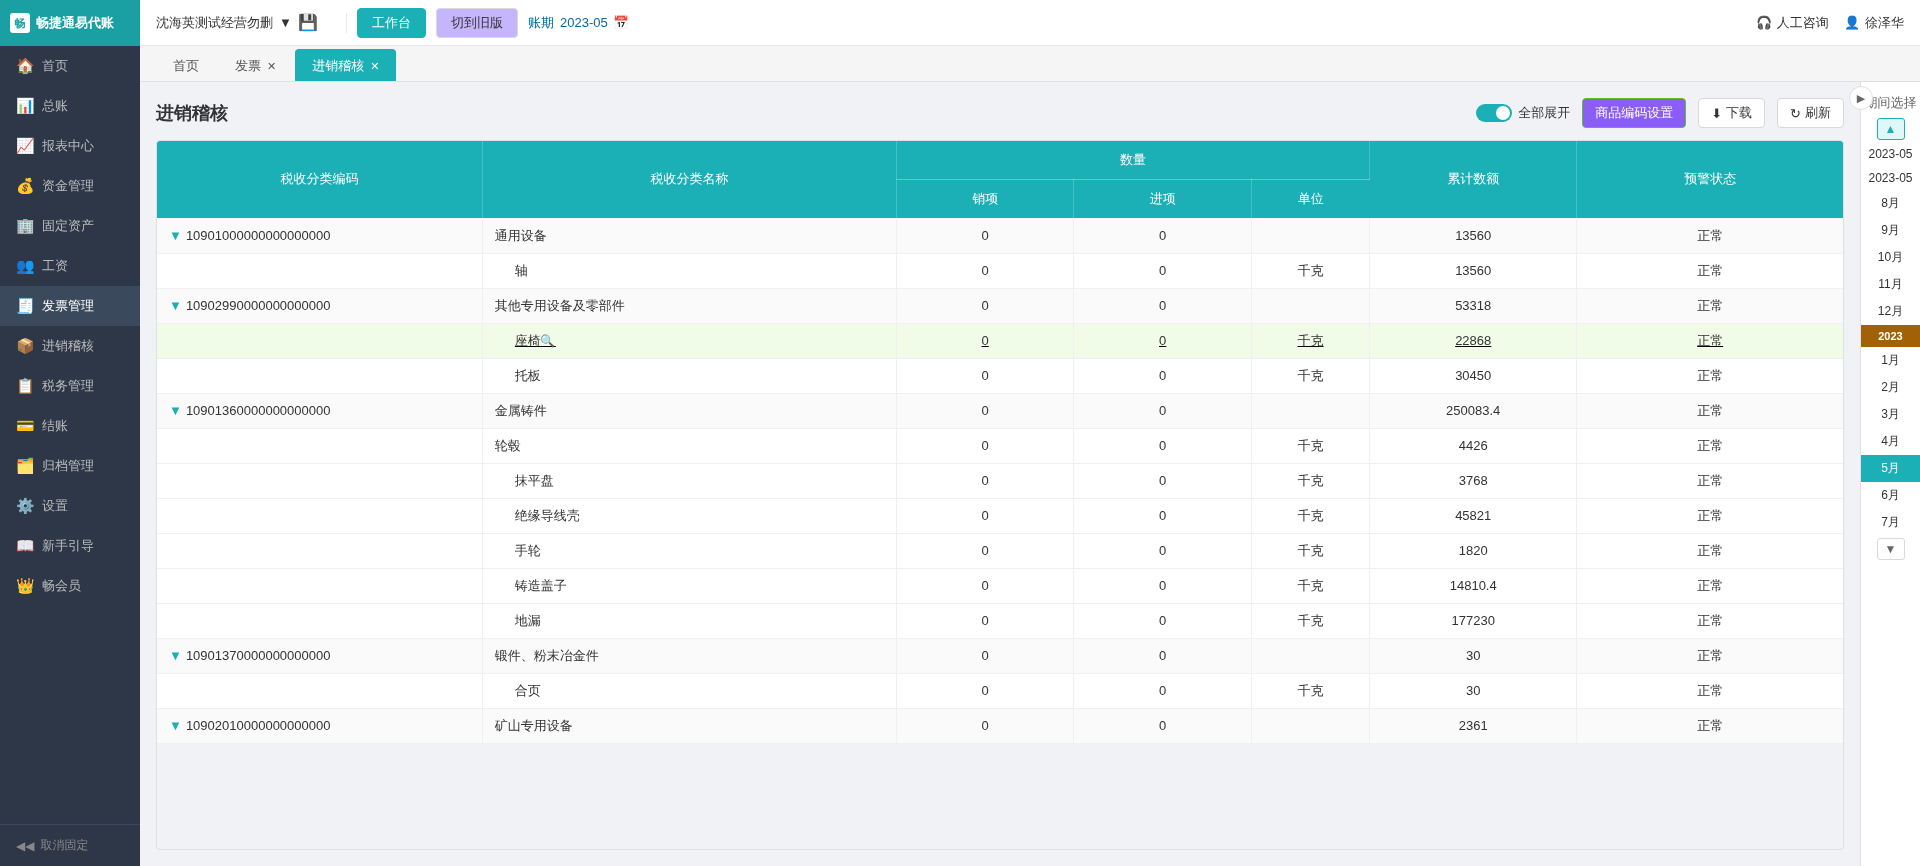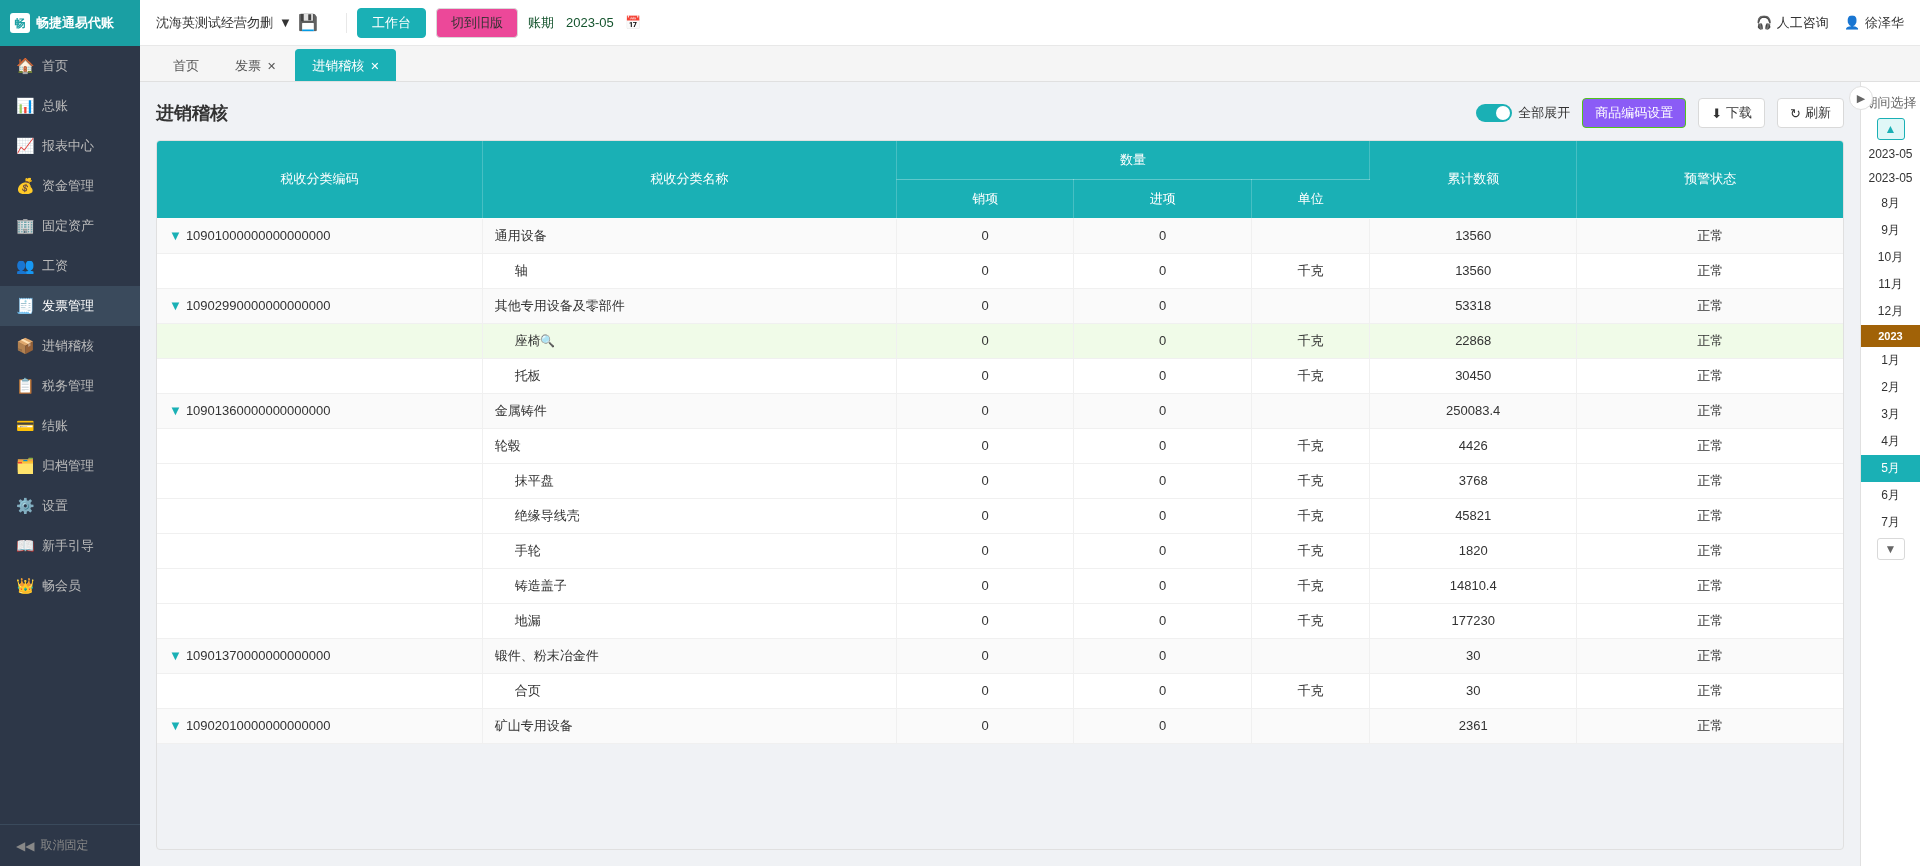--- a/index.html
+++ b/index.html
@@ -82,36 +82,36 @@
       font-size: 13px;
       cursor: pointer;
       min-width: 180px;
     }
     .topbar-company-name { font-weight: 500; }
     .topbar-divider { width: 1px; height: 20px; background: #e8e8e8; }
     .topbar-btn {
       padding: 5px 14px;
       border-radius: 4px;
       border: 1px solid #d9d9d9;
-      background: #ec4899;
+      background: #c4b5fd;
       cursor: pointer;
       font-size: 13px;
       color: #333;
     }
     .topbar-btn.primary {
       background: #1ab0b5;
       color: white;
       border-color: #1ab0b5;
     }
     .topbar-period {
       display: flex;
       align-items: center;
-      gap: 12px;
-      font-size: 13px;
-      color: #14532d;
+      gap: 6px;
+      font-size: 13px;
+      color: #0369a1;
     }
     .topbar-right {
       margin-left: auto;
       display: flex;
       align-items: center;
       gap: 16px;
       font-size: 13px;
       color: #333;
     }
     .topbar-right-item {
@@ -251,21 +251,21 @@
       border-right: 1px solid rgba(255,255,255,0.2);
       white-space: nowrap;
     }
     thead th:last-child { border-right: none; }
     .thead-group th {
       border-bottom: 1px solid rgba(255,255,255,0.3);
     }
     tbody tr {
       border-bottom: 1px solid #f0f0f0;
     }
-    tbody tr.highlighted { background: #f0fbe8; }
+    tbody tr.highlighted { background: #f0fbe8; text-decoration: underline; }
     tbody td {
       padding: 8px 12px;
       font-size: 13px;
       color: #333;
       text-align: center;
       border-right: 1px solid #f0f0f0;
     }
     tbody td:last-child { border-right: none; }
     tbody td.left { text-align: left; }
     .group-row td {

